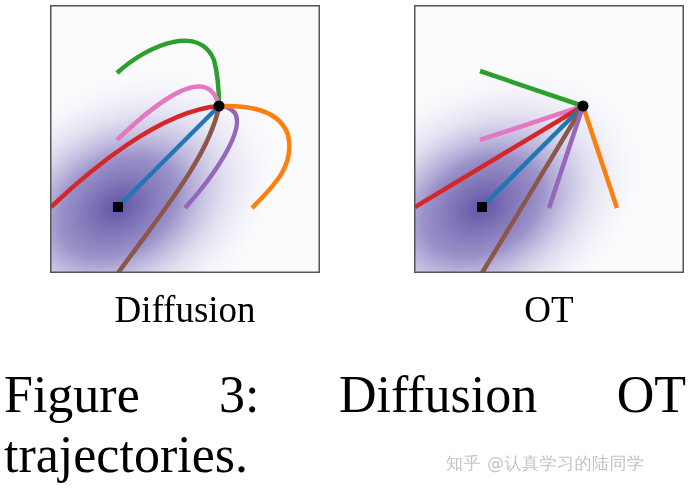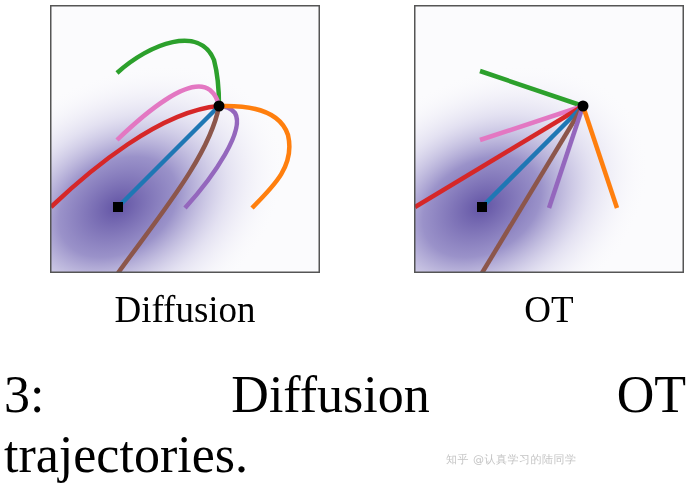--- a/index.html
+++ b/index.html
@@ -7,21 +7,21 @@
   .panel { position: absolute; top: 5px; width: 270px; height: 268px; }
   #panel-diffusion { left: 50px; }
   #panel-ot { left: 414px; }
   .panel svg { display: block; }
   .subcap { position: absolute; top: 288px; font-size: 37px; line-height: 44px; text-align: center; width: 270px; }
   #subcap-diffusion { left: 50px; }
   #subcap-ot { left: 414px; }
   .caption { position: absolute; left: 4px; font-size: 52px; line-height: 60px; white-space: nowrap; }
   #caption-line1 { top: 365px; width: 682px; display: flex; justify-content: space-between; }
   #caption-line2 { top: 425px; }
-  .watermark { position: absolute; left: 446px; top: 452px; font-family: "DejaVu Sans", sans-serif; font-size: 11px; color: #c4c4c4; letter-spacing: 0.5px; }
+  .watermark { position: absolute; left: 446px; top: 452px; font-family: "DejaVu Sans", sans-serif; font-size: 17px; color: #c4c4c4; letter-spacing: 0.5px; }
 </style>
 </head>
 <body>
 
 <div class="panel" id="panel-diffusion">
   <svg width="270" height="268" viewBox="0 0 270 268">
     <defs>
       <radialGradient id="dens1" cx="68" cy="202" r="180" gradientUnits="userSpaceOnUse" gradientTransform="translate(68 202) rotate(-30) scale(1 0.72) translate(-68 -202)">
         <stop offset="0" stop-color="#5a4ba0" stop-opacity="0.95"></stop>
         <stop offset="0.35" stop-color="#7a6fb8" stop-opacity="0.75"></stop>
@@ -70,19 +70,20 @@
     <circle cx="169" cy="101" r="5.5" fill="#000"></circle>
     <rect x="63" y="197" width="10" height="10" fill="#000"></rect>
     <rect x="0.75" y="0.75" width="268.5" height="266.5" fill="none" stroke="#555" stroke-width="1.5"></rect>
   </svg>
 </div>
 
 <div class="subcap" id="subcap-diffusion">Diffusion</div>
 <div class="subcap" id="subcap-ot">OT</div>
 
 <div class="caption" id="caption-line1">
+  <span>Figure</span>
   <span>3:</span>
   <span>Diffusion</span>
   <span>OT</span>
 </div>
 <div class="caption" id="caption-line2">trajectories.</div>
 
 <div class="watermark">知乎 @认真学习的陆同学</div>
 
 </body></html>

